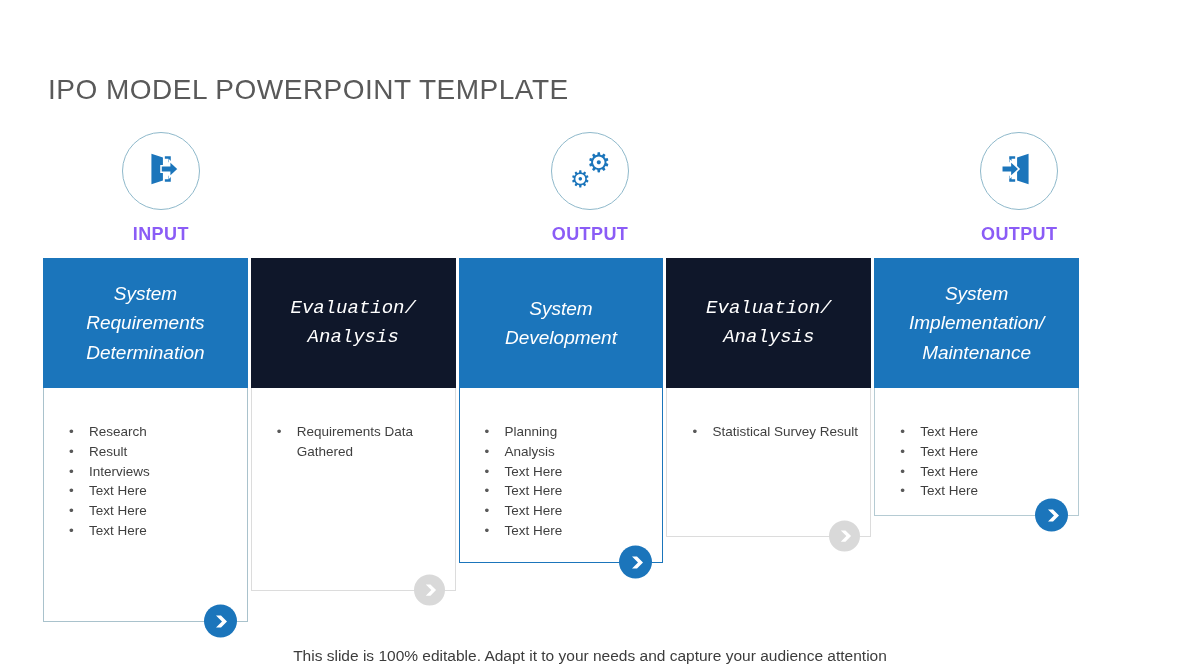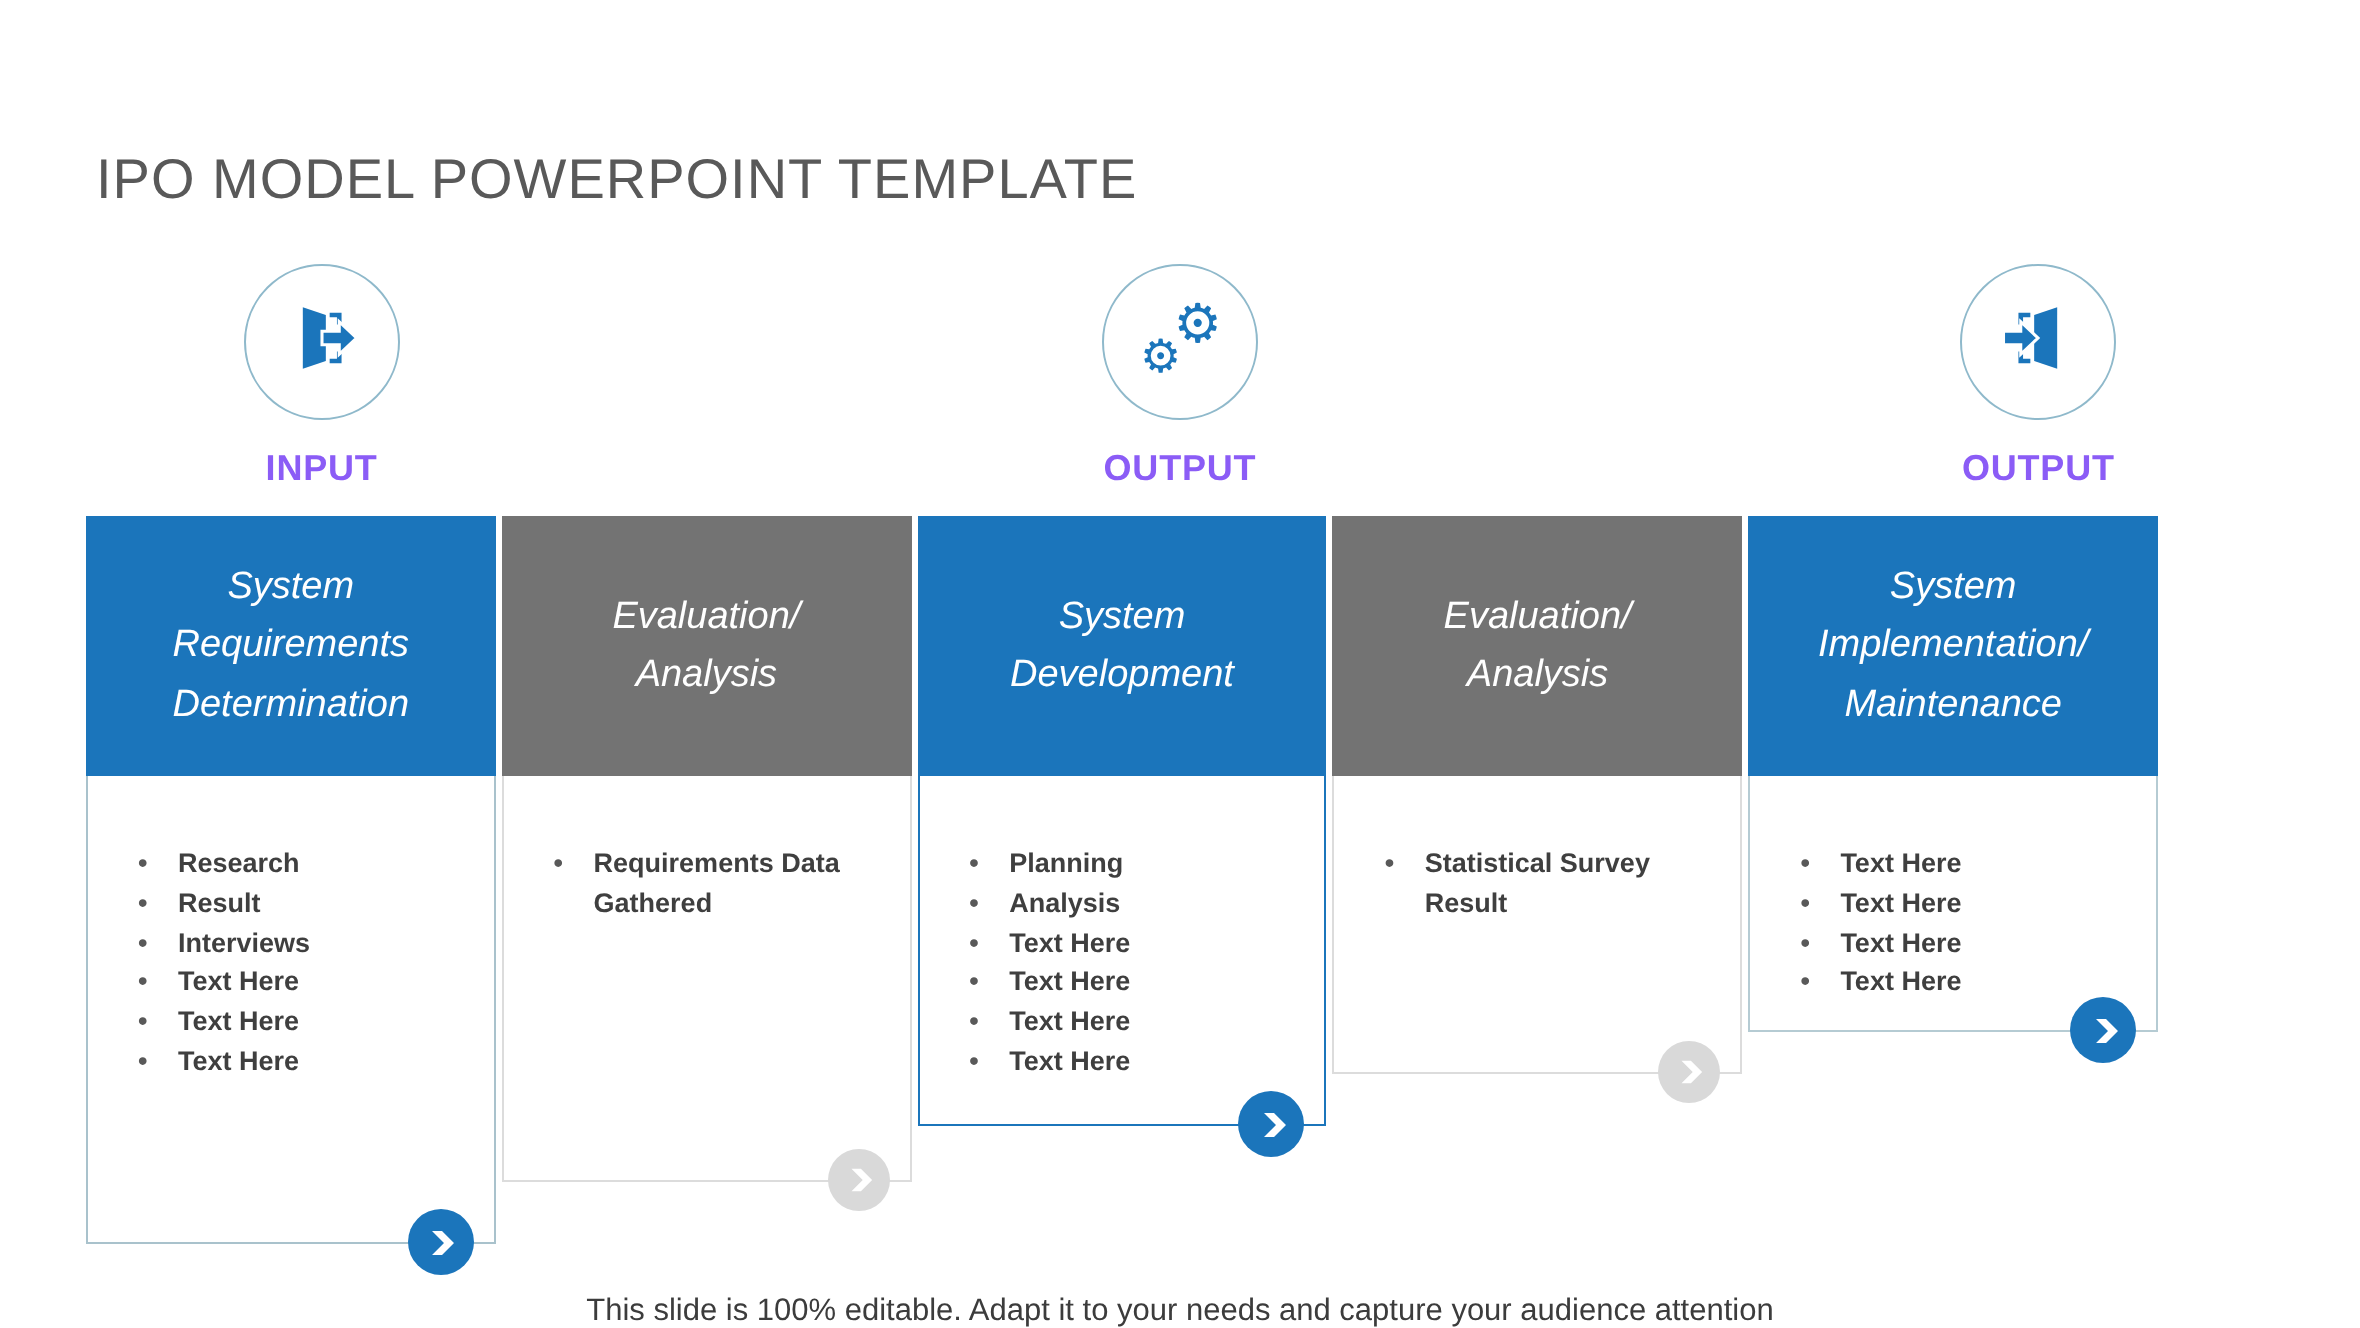--- a/index.html
+++ b/index.html
@@ -37,28 +37,28 @@
     position: absolute; left: 43px; top: 218px; width: 1036px;
     display: grid; grid-template-columns: repeat(5, 1fr); column-gap: 3px;
   }
   .col { position: relative; }
   .col-header {
     height: 130px; display: flex; align-items: center; justify-content: center;
     text-align: center; font-style: italic; font-size: 19px; line-height: 29.5px;
     white-space: pre-line; padding: 0 10px;
   }
   .col.blue .col-header { background: #1B75BB; color: #ffffff; }
-  .col.gray .col-header { background: #737373; color: #ffffff; }
+  .col.gray .col-header { background: #0f172a; color: #ffffff; font-family: Liberation Mono, monospace; }
   .col-body { position: relative; border: 1px solid; border-top: none; background: #fff; }
   .col.c1 .col-body { height: 234px; border-color: #A9C2CC; }
   .col.c2 .col-body { height: 203px; border-color: #DCDCDC; }
   .col.c3 .col-body { height: 175px; border-color: #1B75BB; }
   .col.c4 .col-body { height: 149px; border-color: #DCDCDC; }
   .col.c5 .col-body { height: 128px; border-color: #B5CBD3; }
-  ul.bullets { list-style: none; padding: 34px 10px 0 45px; font-weight: bold; }
+  ul.bullets { list-style: none; padding: 34px 10px 0 45px; }
   .bullets li {
     position: relative; font-size: 13.5px; color: #3F3F3F; line-height: 19.8px;
   }
   .bullets li::before {
     content: "\2022"; position: absolute; left: -20px; top: 0; color: #595959;
   }
   
   .arrow-badge {
     position: absolute; right: 10px; bottom: 0; transform: translateY(50%);
     border-radius: 50%; display: flex; align-items: center; justify-content: center;

